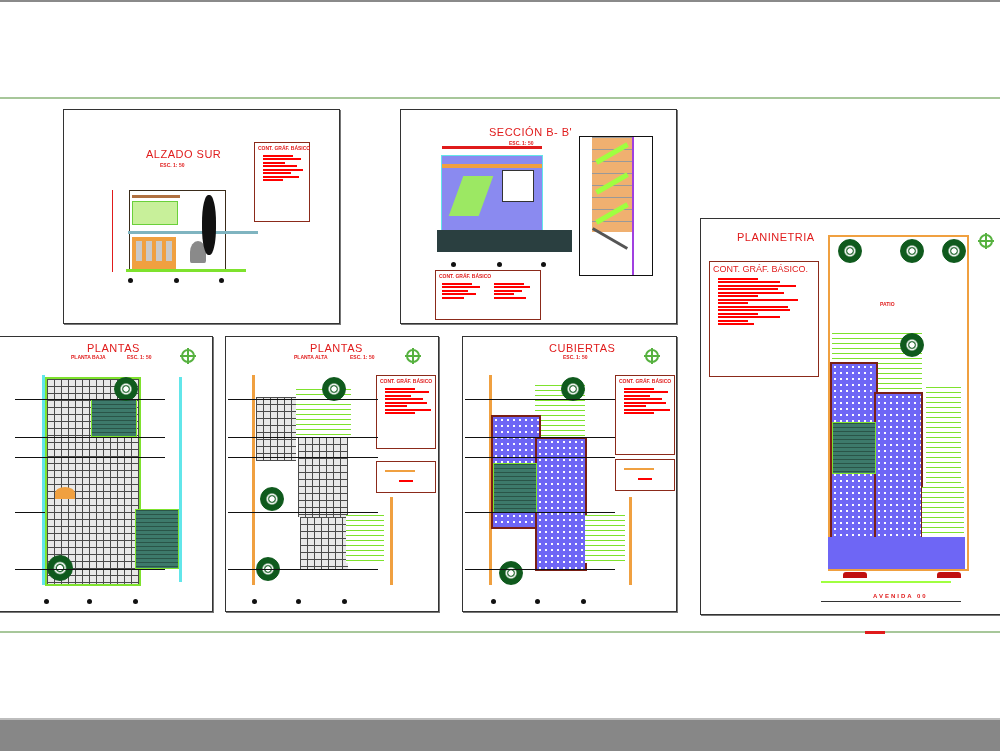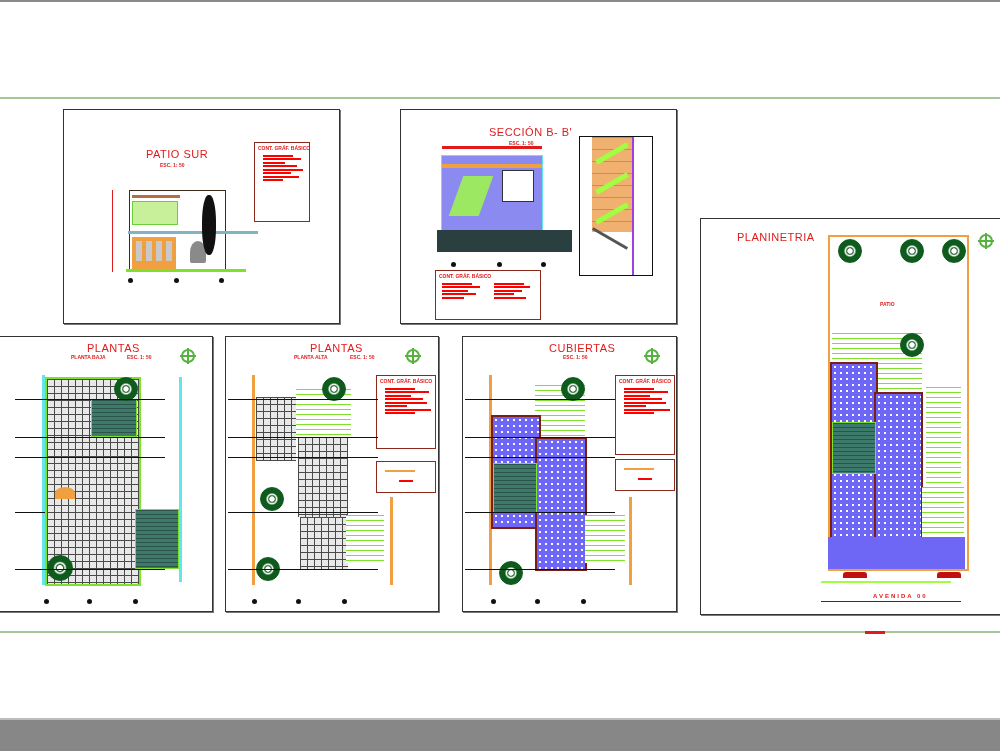--- a/index.html
+++ b/index.html
@@ -28,21 +28,21 @@
   .orange{position:absolute;background:#f0a040;}
 </style>
 </head>
 <body>
 
 <div class="topline"></div>
 <div class="band-line" style="top:97px"></div>
 <div class="band-line" style="top:631px"></div>
 
 <div class="sheet" style="left:63px;top:109px;width:275px;height:213px;">
-  <div class="title" style="left:82px;top:38px;">PATIO SUR</div>
+  <div class="title" style="left:82px;top:38px;">ALZADO SUR</div>
   <div class="subtitle" style="left:96px;top:52px;">ESC. 1: 50</div>
   <div class="legend" style="left:190px;top:32px;width:54px;height:78px;">
     <div class="lh">CONT. GRÁF. BÁSICO</div>
     <div class="lbar" style="width:30px"></div>
       <div class="lbar" style="width:38px"></div>
       <div class="lbar" style="width:22px"></div>
     <div class="lbar" style="width:34px"></div>
       <div class="lbar" style="width:40px"></div>
       <div class="lbar" style="width:28px"></div>
     <div class="lbar" style="width:36px"></div>
@@ -105,20 +105,37 @@
     <div style="position:absolute;left:14px;top:14px;width:36px;height:5px;background:#a0ff40;transform:rotate(-30deg);"></div>
     <div style="position:absolute;left:14px;top:44px;width:36px;height:5px;background:#a0ff40;transform:rotate(-30deg);"></div>
     <div style="position:absolute;left:14px;top:74px;width:36px;height:5px;background:#a0ff40;transform:rotate(-30deg);"></div>
     <div style="position:absolute;left:10px;top:100px;width:40px;height:3px;background:#555;transform:rotate(30deg);"></div>
     <div style="position:absolute;left:52px;top:0;width:1.5px;height:138px;background:#a040e0;"></div>
   </div>
 </div>
 
 <div class="sheet" style="left:700px;top:218px;width:300px;height:395px;border-right:none;text-decoration:underline;">
   <div class="title" style="left:36px;top:12px;">PLANINETRIA</div>
+  <div class="legend" style="left:8px;top:42px;width:108px;height:114px;">
+    <div class="lh" style="font-size:9px;font-weight:normal">CONT. GRÁF. BÁSICO.</div>
+    <div class="lbar" style="width:40px"></div>
+      <div class="lbar" style="width:62px"></div>
+      <div class="lbar" style="width:78px"></div>
+    <div class="lbar" style="width:60px"></div>
+      <div class="lbar" style="width:66px"></div>
+      <div class="lbar" style="width:40px"></div>
+    <div class="lbar" style="width:80px"></div>
+      <div class="lbar" style="width:30px"></div>
+      <div class="lbar" style="width:70px"></div>
+    <div class="lbar" style="width:72px"></div>
+      <div class="lbar" style="width:40px"></div>
+      <div class="lbar" style="width:62px"></div>
+    <div class="lbar" style="width:30px"></div>
+      <div class="lbar" style="width:36px"></div>
+  </div>
   <div class="north" style="left:278px;top:15px;"></div>
   <div style="position:absolute;left:127px;top:16px;width:137px;height:332px;border:2px solid #f0a040;">
     <div class="tree" style="left:8px;top:2px;width:22px;height:22px;"></div>
     <div class="tree" style="left:70px;top:2px;width:22px;height:22px;"></div>
     <div class="tree" style="left:112px;top:2px;width:22px;height:22px;"></div>
     <div class="subtitle" style="left:50px;top:64px;">PATIO</div>
     <div class="greenlines" style="left:2px;top:96px;width:90px;height:60px;"></div>
     <div class="tree" style="left:70px;top:96px;width:22px;height:22px;"></div>
     <div class="roof" style="left:0px;top:125px;width:44px;height:190px;"></div>
     <div class="roof" style="left:44px;top:155px;width:45px;height:145px;"></div>

